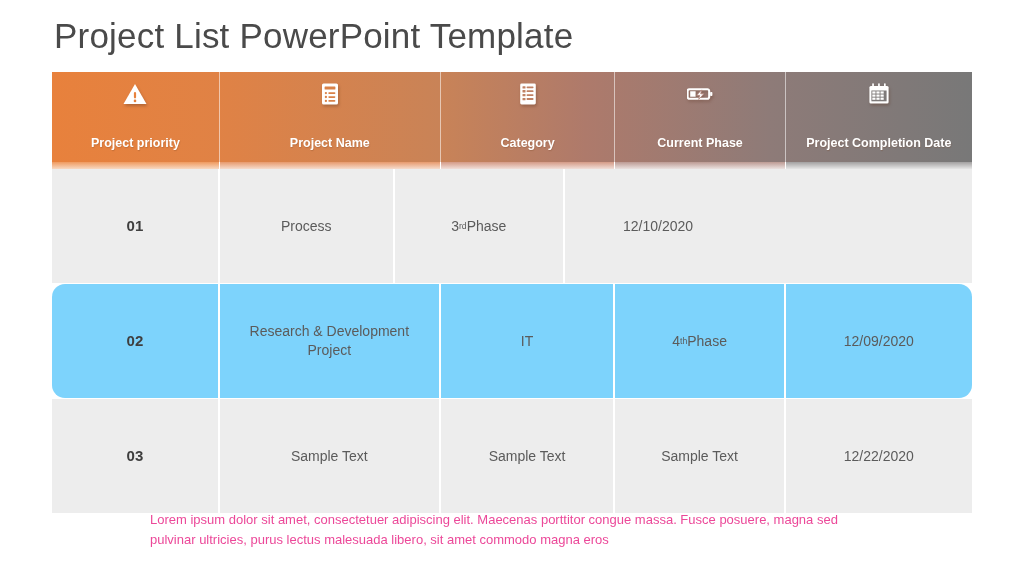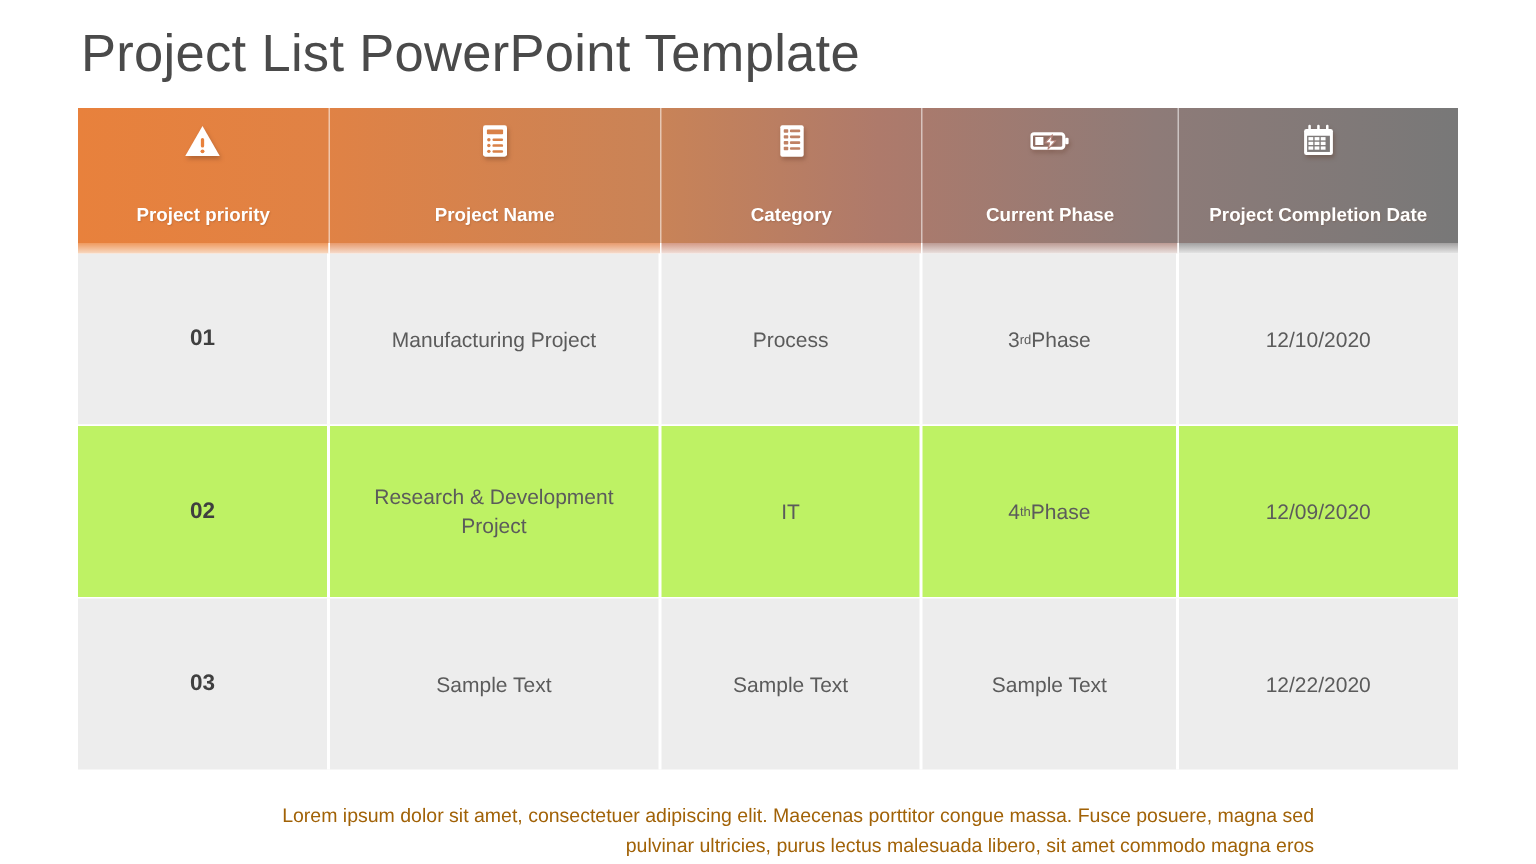--- a/index.html
+++ b/index.html
@@ -104,21 +104,21 @@
   .accent-2 { background: linear-gradient(180deg, #d49a86 0%, #f1dfd9 100%); }
   .accent-3 { background: linear-gradient(180deg, #bc9a93 0%, #ebe2e0 100%); }
   .accent-4 { background: linear-gradient(180deg, #a2a0a0 0%, #e6e6e6 100%); }
 
   .body-row {
     display: flex;
     width: 100%;
     height: 114px;
   }
   .row-light { background: #ededed; }
-  .row-dark  { background: #bef264; }
+  .row-dark  { background: #7dd3fc; border-radius: 13px; }
 
   .body-cell {
     box-sizing: border-box;
     display: flex;
     align-items: center;
     justify-content: center;
     padding: 6px 10px;
     border-right: 2.5px solid #ffffff;
     font-size: 14px;
     color: #5b5b5b;
@@ -139,26 +139,26 @@
   .row-gap {
     width: 100%;
     height: 1px;
     background: #ffffff;
   }
 
   
   .footer-note {
     position: absolute;
     left: 150px;
-    top: 534px;
+    top: 510px;
     width: 726px;
     font-size: 13px;
     line-height: 1.5;
-    color: #a16207;
-    text-align: right;
+    color: #ec4899;
+    text-align: left;
   }
 </style>
 </head>
 <body>
 
 <div class="slide">
 
   <div class="slide-title">Project List PowerPoint Template</div>
 
   <div class="table">
@@ -250,21 +250,20 @@
     <div class="accent-strip">
       <div class="accent-seg accent-0 col-0"></div>
       <div class="accent-seg accent-1 col-1"></div>
       <div class="accent-seg accent-2 col-2"></div>
       <div class="accent-seg accent-3 col-3"></div>
       <div class="accent-seg accent-4 col-4"></div>
     </div>
 
     <div class="body-row row-light">
       <div class="body-cell cell-rank col-0">01</div>
-      <div class="body-cell col-1">Manufacturing Project</div>
       <div class="body-cell col-2">Process</div>
       <div class="body-cell col-3 phase">
         <span>3</span>
           <sup>rd</sup>
           <span> Phase</span>
       </div>
       <div class="body-cell col-4">12/10/2020</div>
     </div>
     <div class="row-gap"></div>
 

